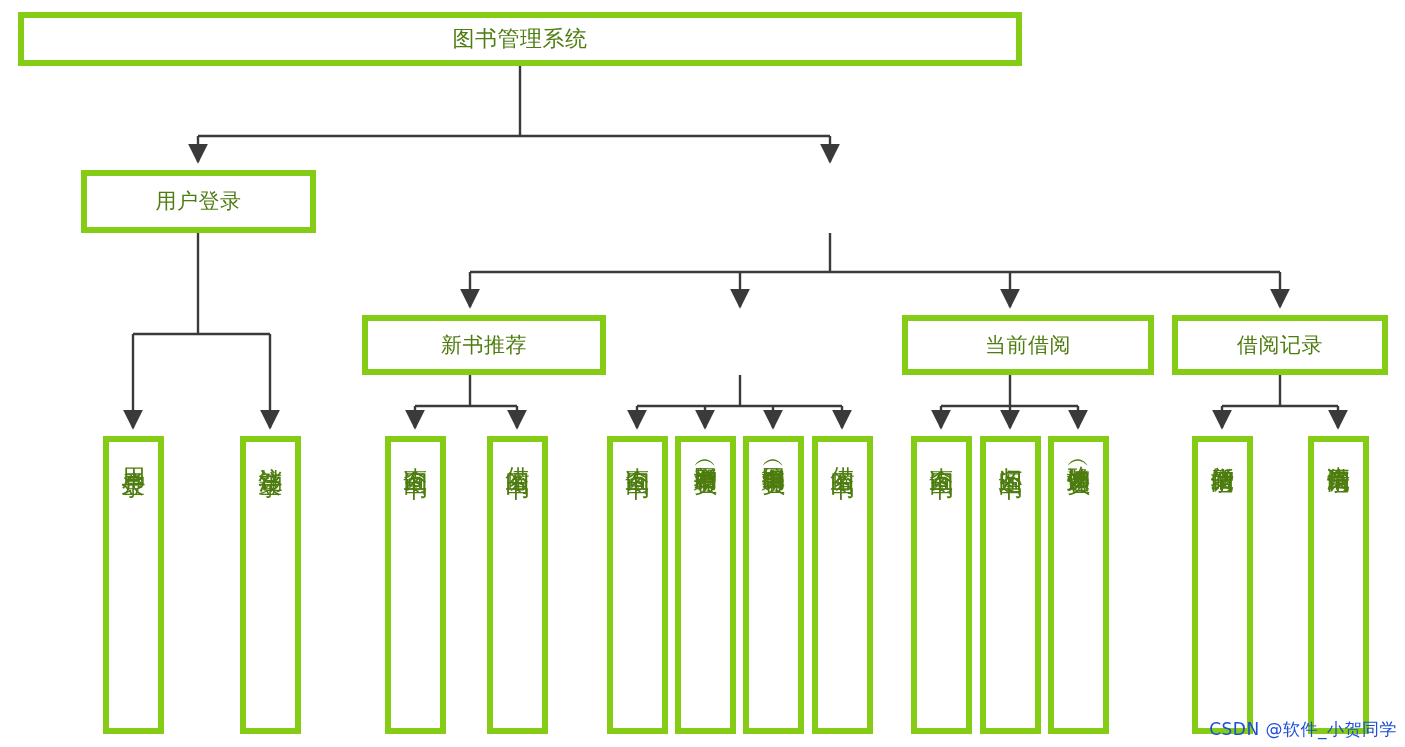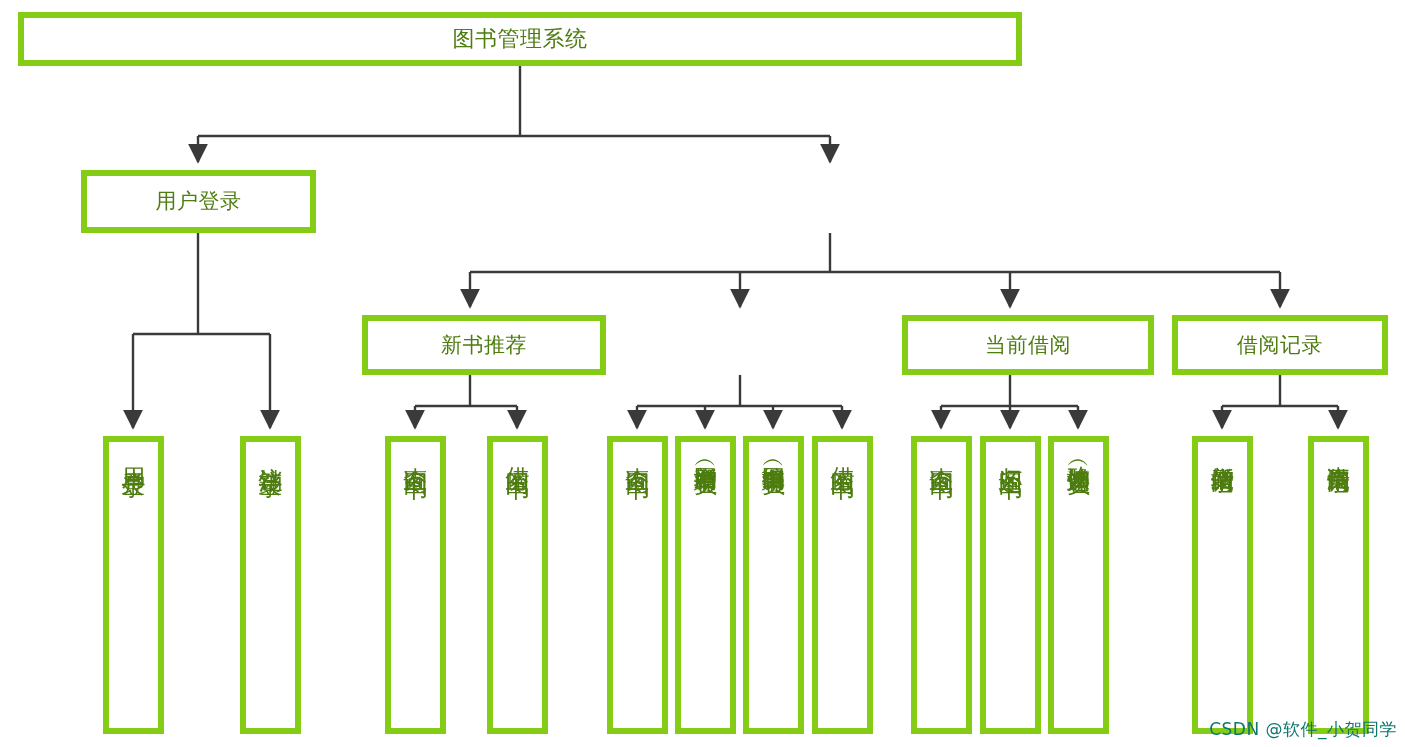--- a/index.html
+++ b/index.html
@@ -66,21 +66,21 @@
   }
   .node.vert.tall .node-label {
     font-size: 23px;
     letter-spacing: 1px;
   }
   #watermark {
     position: absolute;
     right: 8px;
     bottom: 6px;
     font-size: 17px;
-    color: #0f766e;
+    color: #1d4ed8;
     z-index: 3;
     white-space: nowrap;
     letter-spacing: 0.5px;
   }
 </style>
 </head>
 <body>
 
 <div id="canvas">
 

